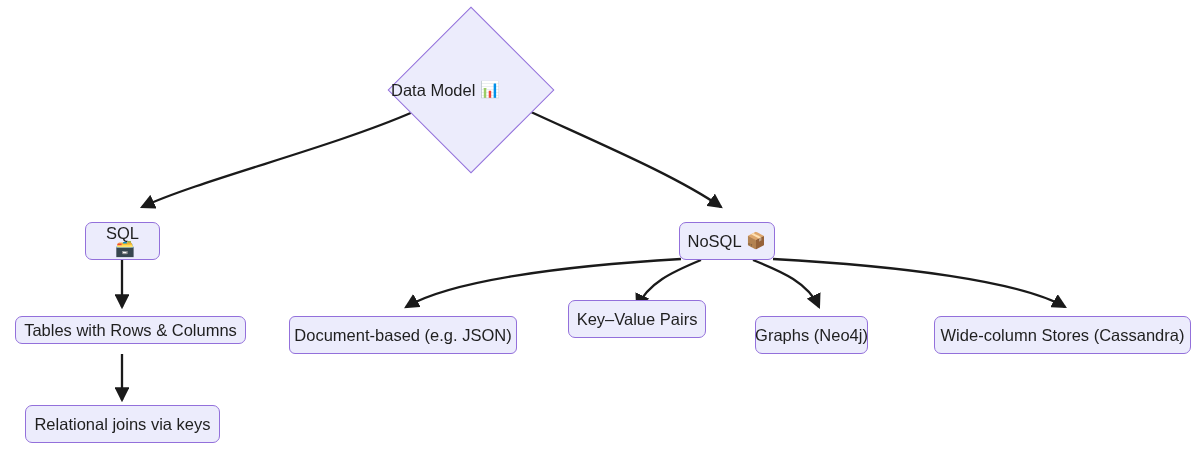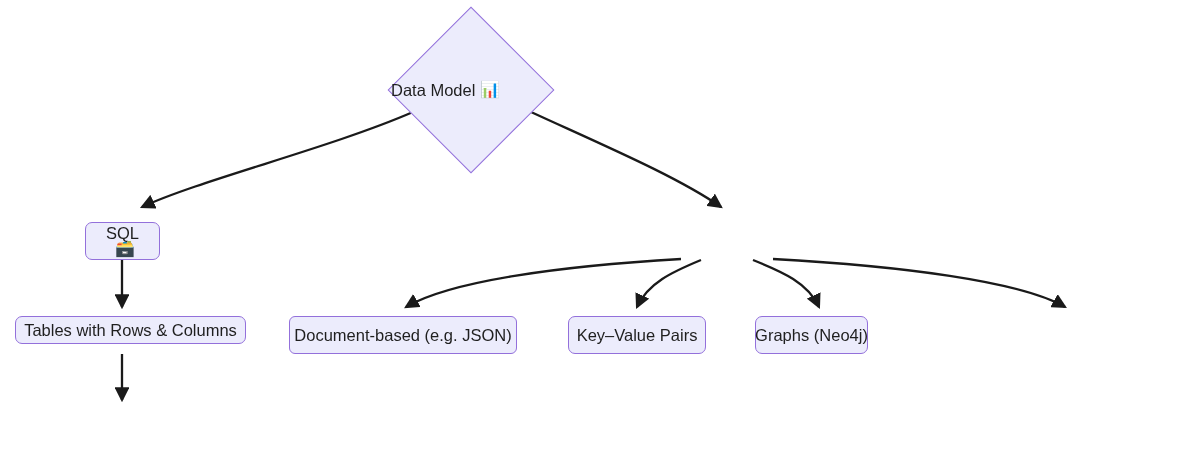--- a/index.html
+++ b/index.html
@@ -98,32 +98,42 @@
   <div class="diamond-text" style="left:391px; top:76px; width:160px; height:28px;">
     <span>Data Model</span>
     <span class="node-emoji">📊</span>
   </div>
 
   <div class="node" style="left:85px; top:222px; width:75px; height:38px;flex-direction:column;">
     <span class="node-label">SQL</span>
     <span class="node-emoji">🗃️</span>
   </div>
 
+  <div class="node" style="left:679px; top:222px; width:96px; height:38px;">
+    <span class="node-label">NoSQL</span>
+    <span class="node-emoji">📦</span>
+  </div>
 
   <div class="node" style="left:15px; top:316px; width:231px; height:28px;">
     <span class="node-label">Tables with Rows &amp; Columns</span>
   </div>
 
+  <div class="node" style="left:25px; top:405px; width:195px; height:38px;">
+    <span class="node-label">Relational joins via keys</span>
+  </div>
 
   <div class="node" style="left:289px; top:316px; width:228px; height:38px;border-radius:6px;">
     <span class="node-label">Document-based (e.g. JSON)</span>
   </div>
 
-  <div class="node" style="left:568px; top:316px; width:138px; height:38px;">
+  <div class="node" style="left:568px; top:300px; width:138px; height:38px;">
     <span class="node-label">Key–Value Pairs</span>
   </div>
 
   <div class="node" style="left:755px; top:316px; width:113px; height:38px;">
     <span class="node-label">Graphs (Neo4j)</span>
   </div>
 
+  <div class="node" style="left:934px; top:316px; width:257px; height:38px;">
+    <span class="node-label">Wide-column Stores (Cassandra)</span>
+  </div>
 
 </div>
 
 </body></html>

